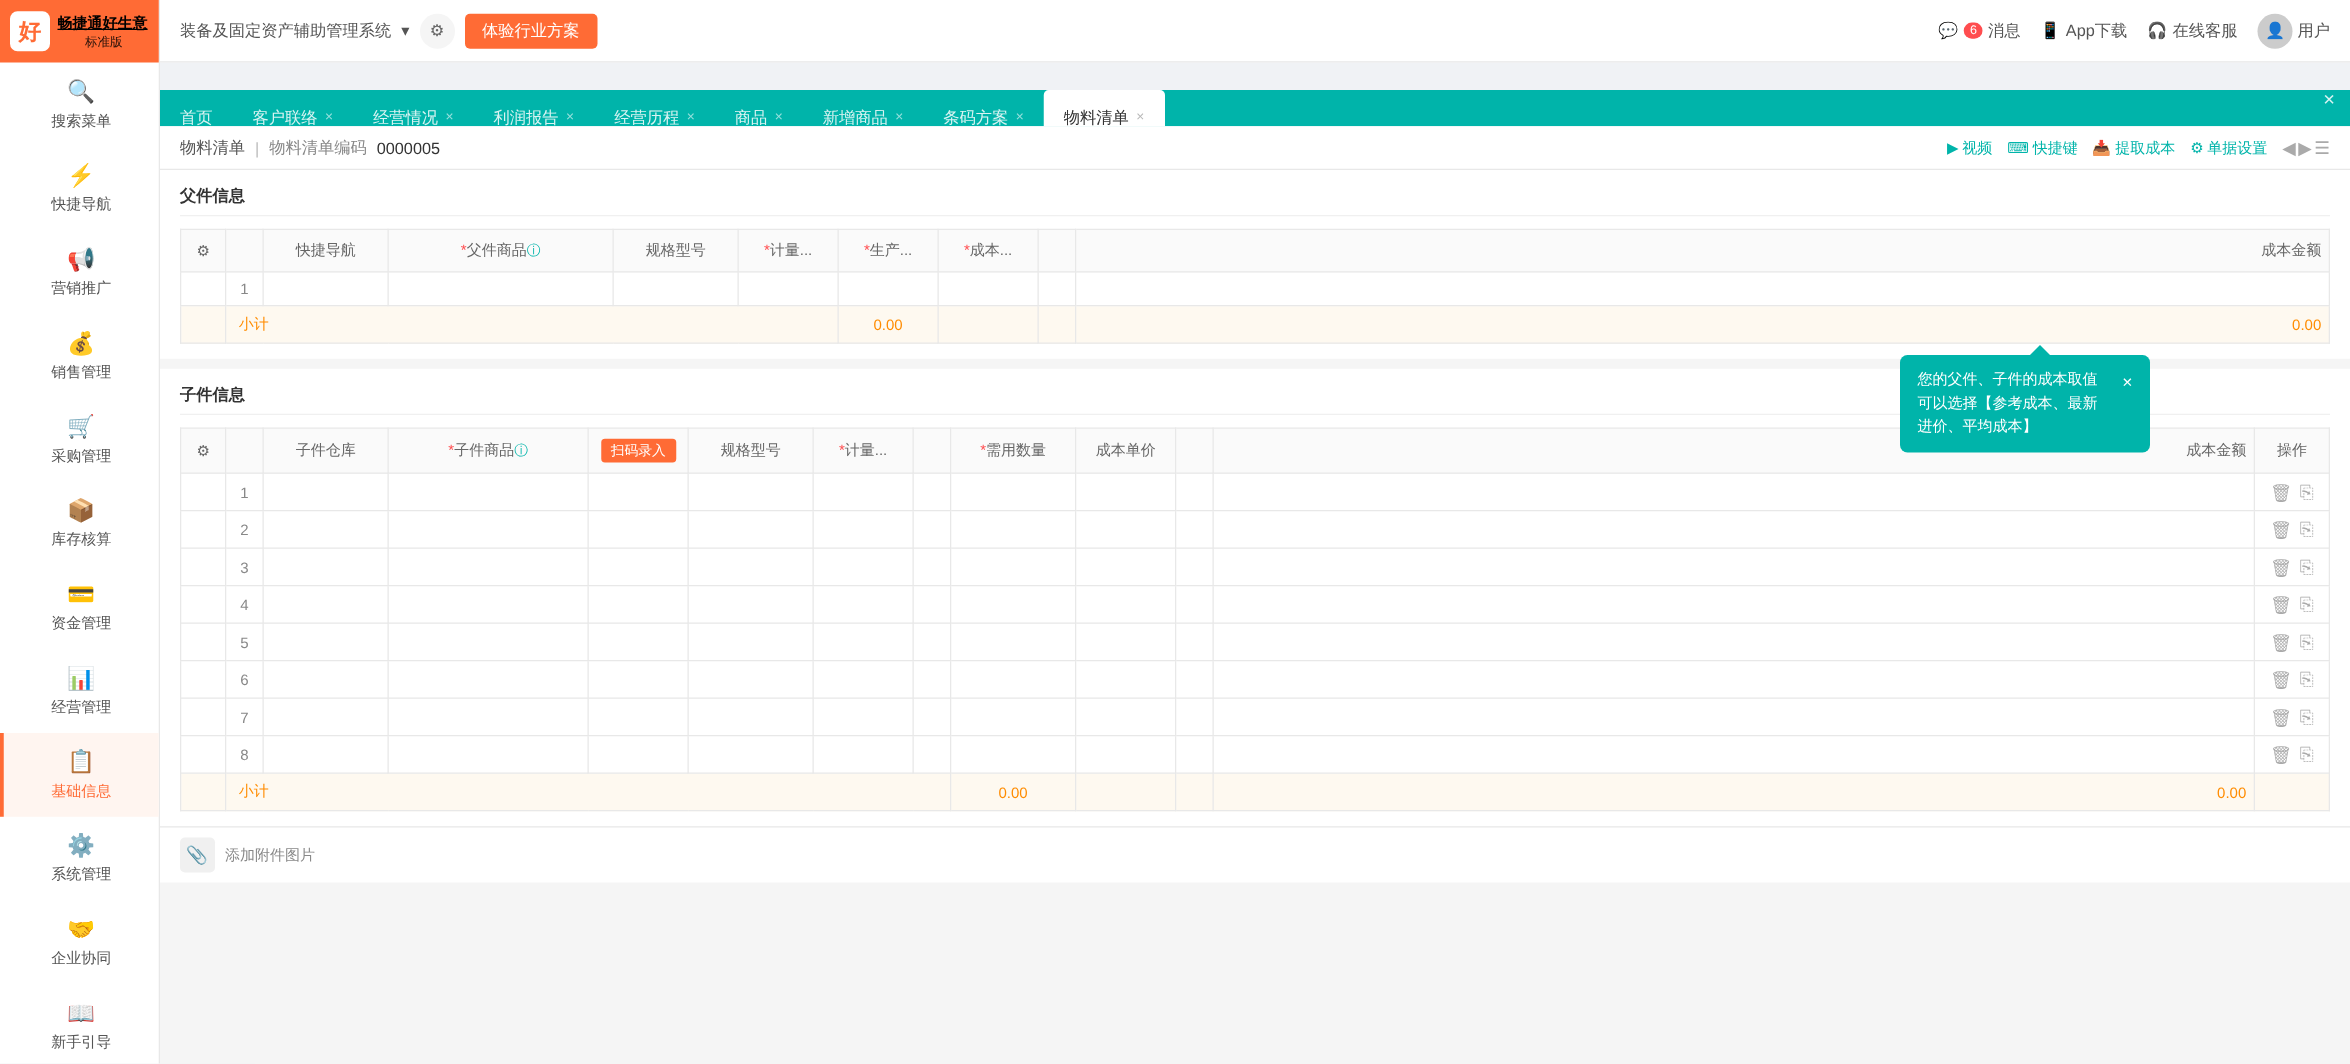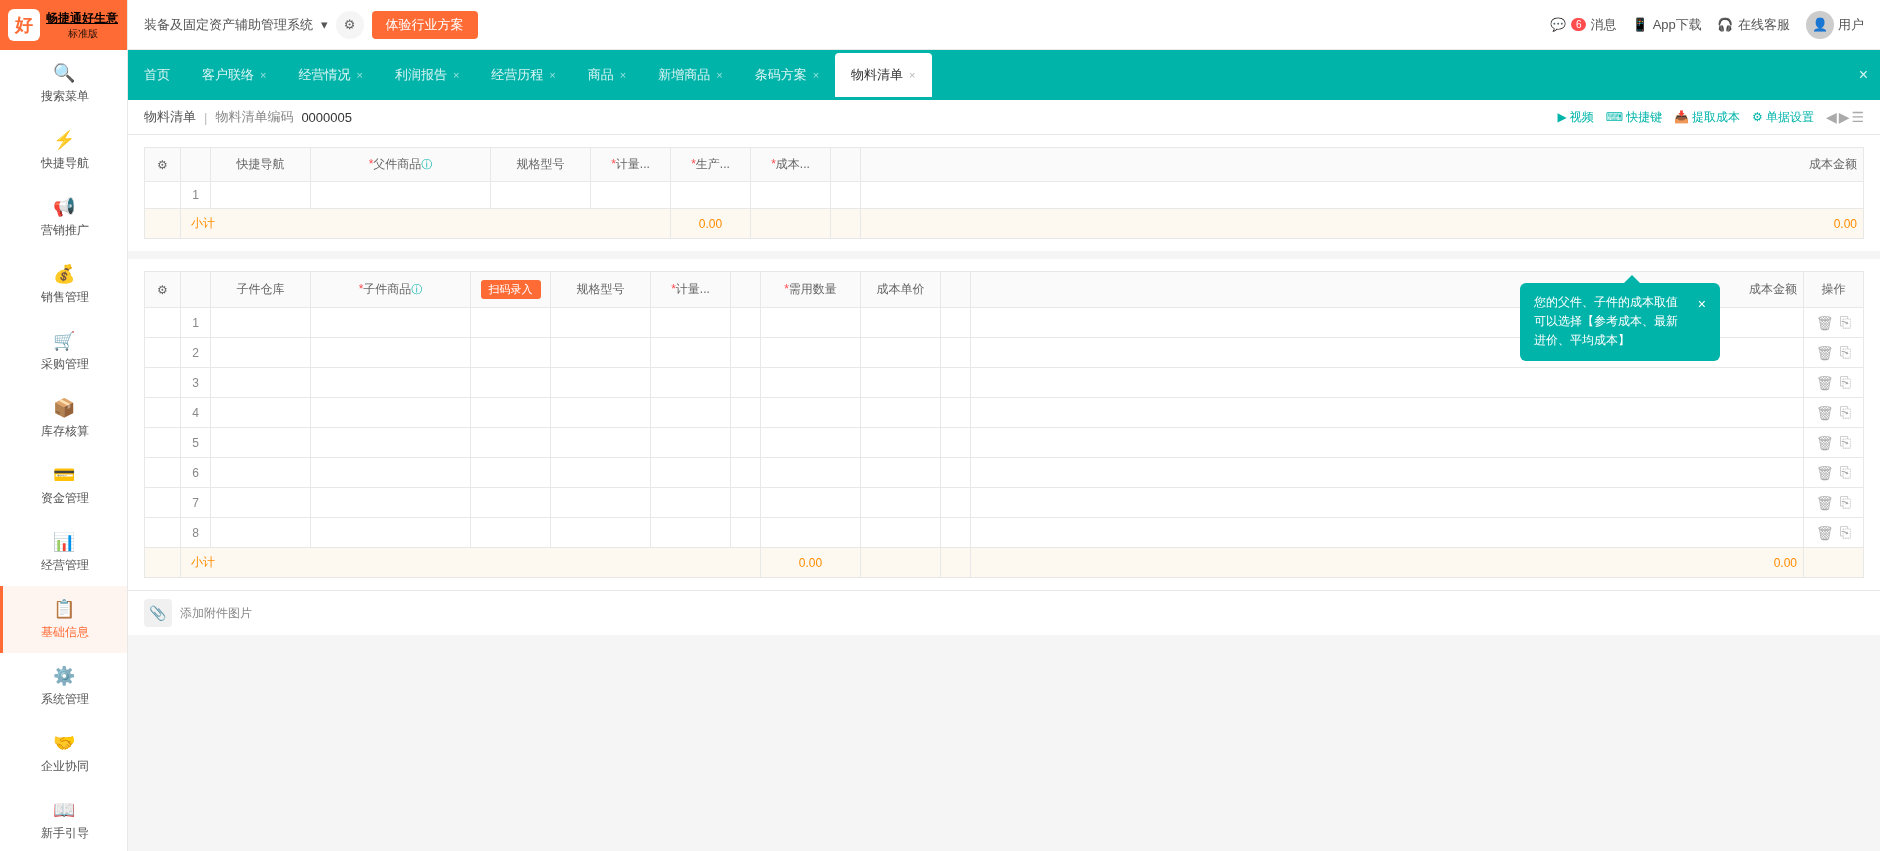--- a/index.html
+++ b/index.html
@@ -22,21 +22,21 @@
     .top-header-left { display: flex; align-items: center; gap: 8px; color: #555; font-size: 13px; }
     .top-header-title { font-weight: 500; }
     .header-dropdown { display: flex; align-items: center; gap: 4px; cursor: pointer; }
     .gear-btn { width: 28px; height: 28px; border-radius: 50%; background: #f5f5f5; display: flex; align-items: center; justify-content: center; cursor: pointer; color: #666; }
     .trial-btn { background: #ff6b35; color: #fff; border: none; border-radius: 4px; padding: 5px 14px; cursor: pointer; font-size: 13px; }
     .top-header-right { display: flex; align-items: center; gap: 16px; color: #555; font-size: 13px; }
     .top-right-item { display: flex; align-items: center; gap: 4px; cursor: pointer; position: relative; }
     .user-avatar { width: 28px; height: 28px; border-radius: 50%; background: #ccc; display: flex; align-items: center; justify-content: center; color: #fff; }
 
     
-    .nav-tabs { background: #00b4aa; display: flex; align-items: center; height: 50px; flex-shrink: 0; overflow: hidden; }
+    .nav-tabs { background: #00b4aa; display: flex; height: 29px; flex-shrink: 0; overflow: hidden; margin-top: 22px; }
     .nav-tab { padding: 0 16px; height: 44px; display: flex; align-items: center; gap: 4px; color: rgba(255,255,255,0.85); cursor: pointer; font-size: 13px; white-space: nowrap; }
     .nav-tab.active { background: #fff; color: #333; border-radius: 4px 4px 0 0; }
     .nav-tab .close-x { font-size: 11px; opacity: 0.7; margin-left: 2px; }
     .nav-close-all { margin-left: auto; padding: 0 12px; color: rgba(255,255,255,0.85); cursor: pointer; font-size: 16px; }
 
     
     .sub-header { background: #fff; padding: 8px 16px; display: flex; align-items: center; justify-content: space-between; border-bottom: 1px solid #e8e8e8; flex-shrink: 0; }
     .sub-header-left { display: flex; align-items: center; gap: 8px; }
     .breadcrumb-item { color: #555; font-size: 13px; cursor: pointer; }
     .breadcrumb-sep { color: #bbb; }
@@ -235,20 +235,21 @@
   </div>
 
   <div class="content-wrapper" style="flex:1;overflow-y:auto;position:relative;">
 
     <div class="tooltip-box">
       <span class="tooltip-close">×</span>
       <span>您的父件、子件的成本取值可以选择【参考成本、最新进价、平均成本】</span>
     </div>
 
     <div class="form-section">
+      <div class="section-title">父件信息</div>
       <table class="data-table">
         <thead>
           <tr>
             <th class="col-settings"><span>⚙</span></th>
             <th style="width:30px;"></th>
             <th style="width:100px;">快捷导航</th>
             <th style="width:180px;"><span class="required">*</span>父件商品<span class="info-icon">ⓘ</span></th>
             <th style="width:100px;">规格型号</th>
             <th style="width:80px;"><span class="required">*</span>计量...</th>
             <th style="width:80px;margin-left:29px;"><span class="required">*</span>生产...</th>
@@ -276,20 +277,21 @@
             <td style="text-align:center;">0.00</td>
             <td></td>
             <td></td>
             <td style="text-align:right;">0.00</td>
           </tr>
         </tbody>
       </table>
     </div>
 
     <div class="form-section" style="margin-top:8px;">
+      <div class="section-title">子件信息</div>
       <table class="data-table">
         <thead>
           <tr>
             <th class="col-settings"><span>⚙</span></th>
             <th style="width:30px;"></th>
             <th style="width:100px;">子件仓库</th>
             <th style="width:160px;"><span class="required">*</span>子件商品<span class="info-icon">ⓘ</span></th>
             <th style="width:80px;"><button class="scan-btn">扫码录入</button></th>
             <th style="width:100px;">规格型号</th>
             <th style="width:80px;"><span class="required">*</span>计量...</th>

